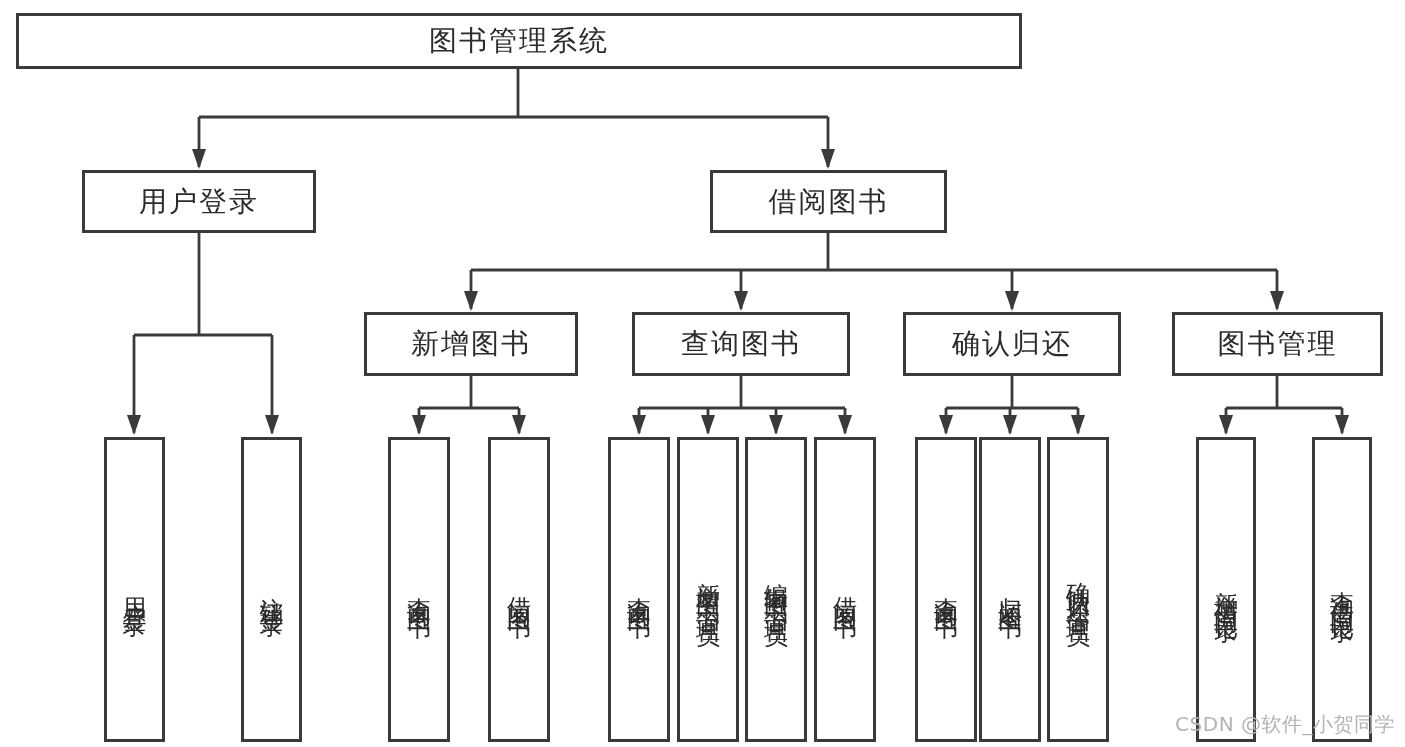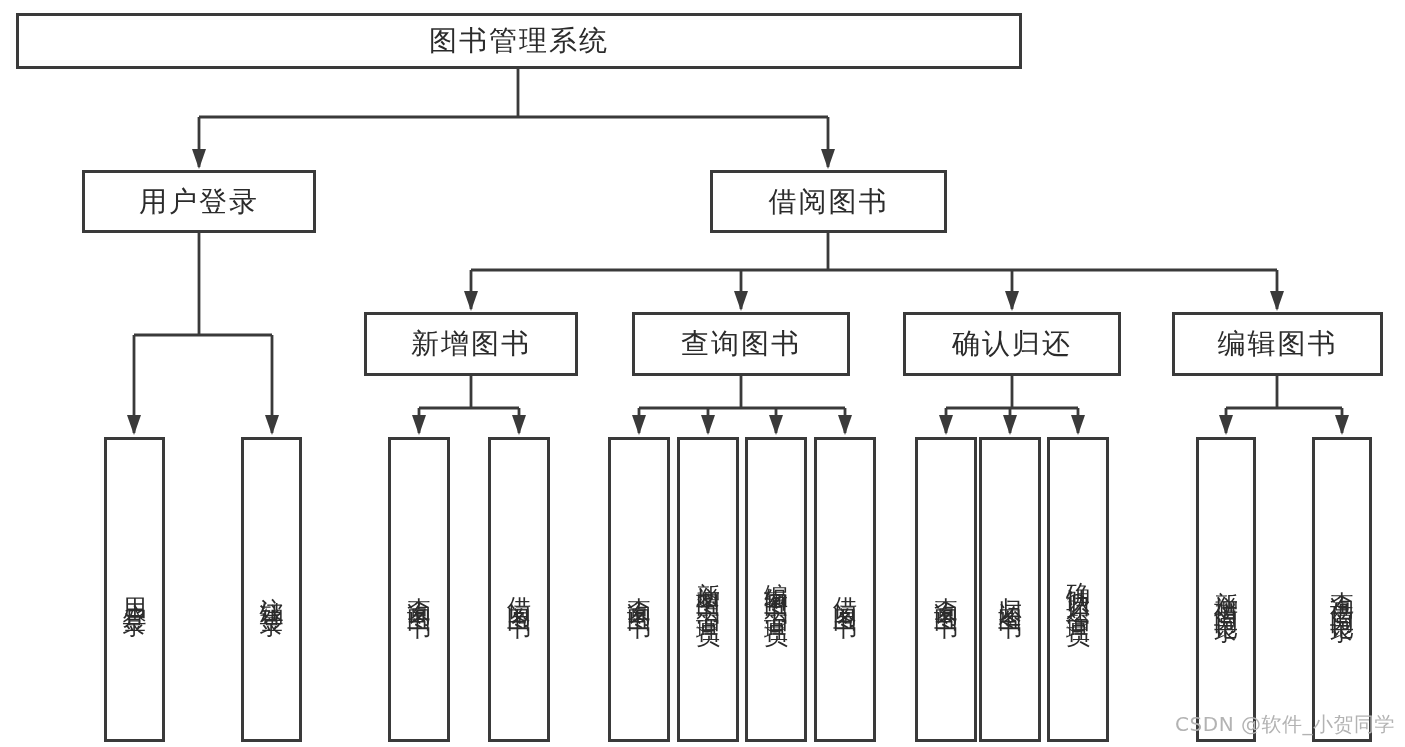--- a/index.html
+++ b/index.html
@@ -109,21 +109,21 @@
   <div class="box" style="left:364px;top:312px;width:214px;height:64px">
     <span class="hlabel">新增图书</span>
   </div>
   <div class="box" style="left:632px;top:312px;width:218px;height:64px">
     <span class="hlabel">查询图书</span>
   </div>
   <div class="box" style="left:903px;top:312px;width:218px;height:64px">
     <span class="hlabel">确认归还</span>
   </div>
   <div class="box" style="left:1172px;top:312px;width:211px;height:64px">
-    <span class="hlabel">编辑图书</span>
+    <span class="hlabel">图书管理</span>
   </div>
 
   <div class="box leaf" style="left:104px;width:61px">
     <span class="vlabel">用户登录</span>
   </div>
   <div class="box leaf" style="left:241px;width:61px">
     <span class="vlabel">注销登录</span>
   </div>
 
   <div class="box leaf" style="left:388px;width:62px">

